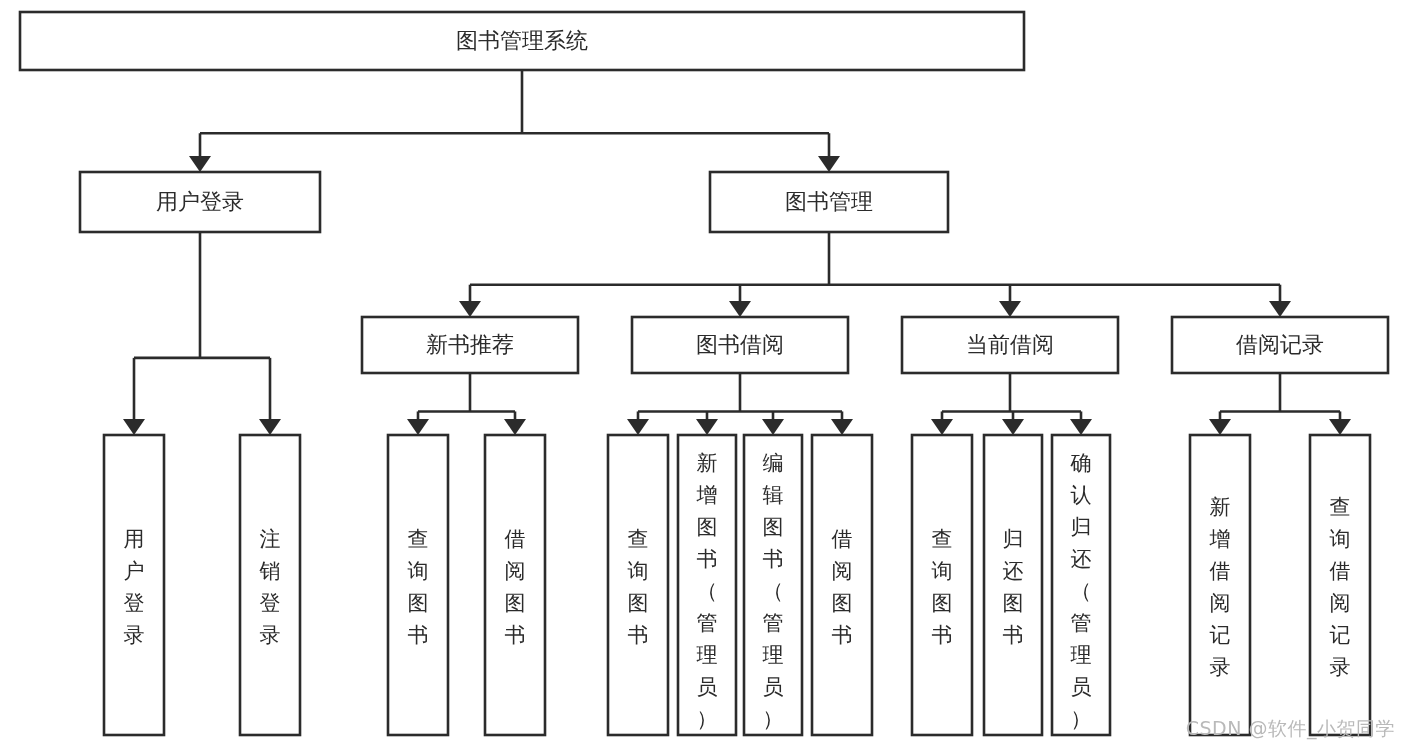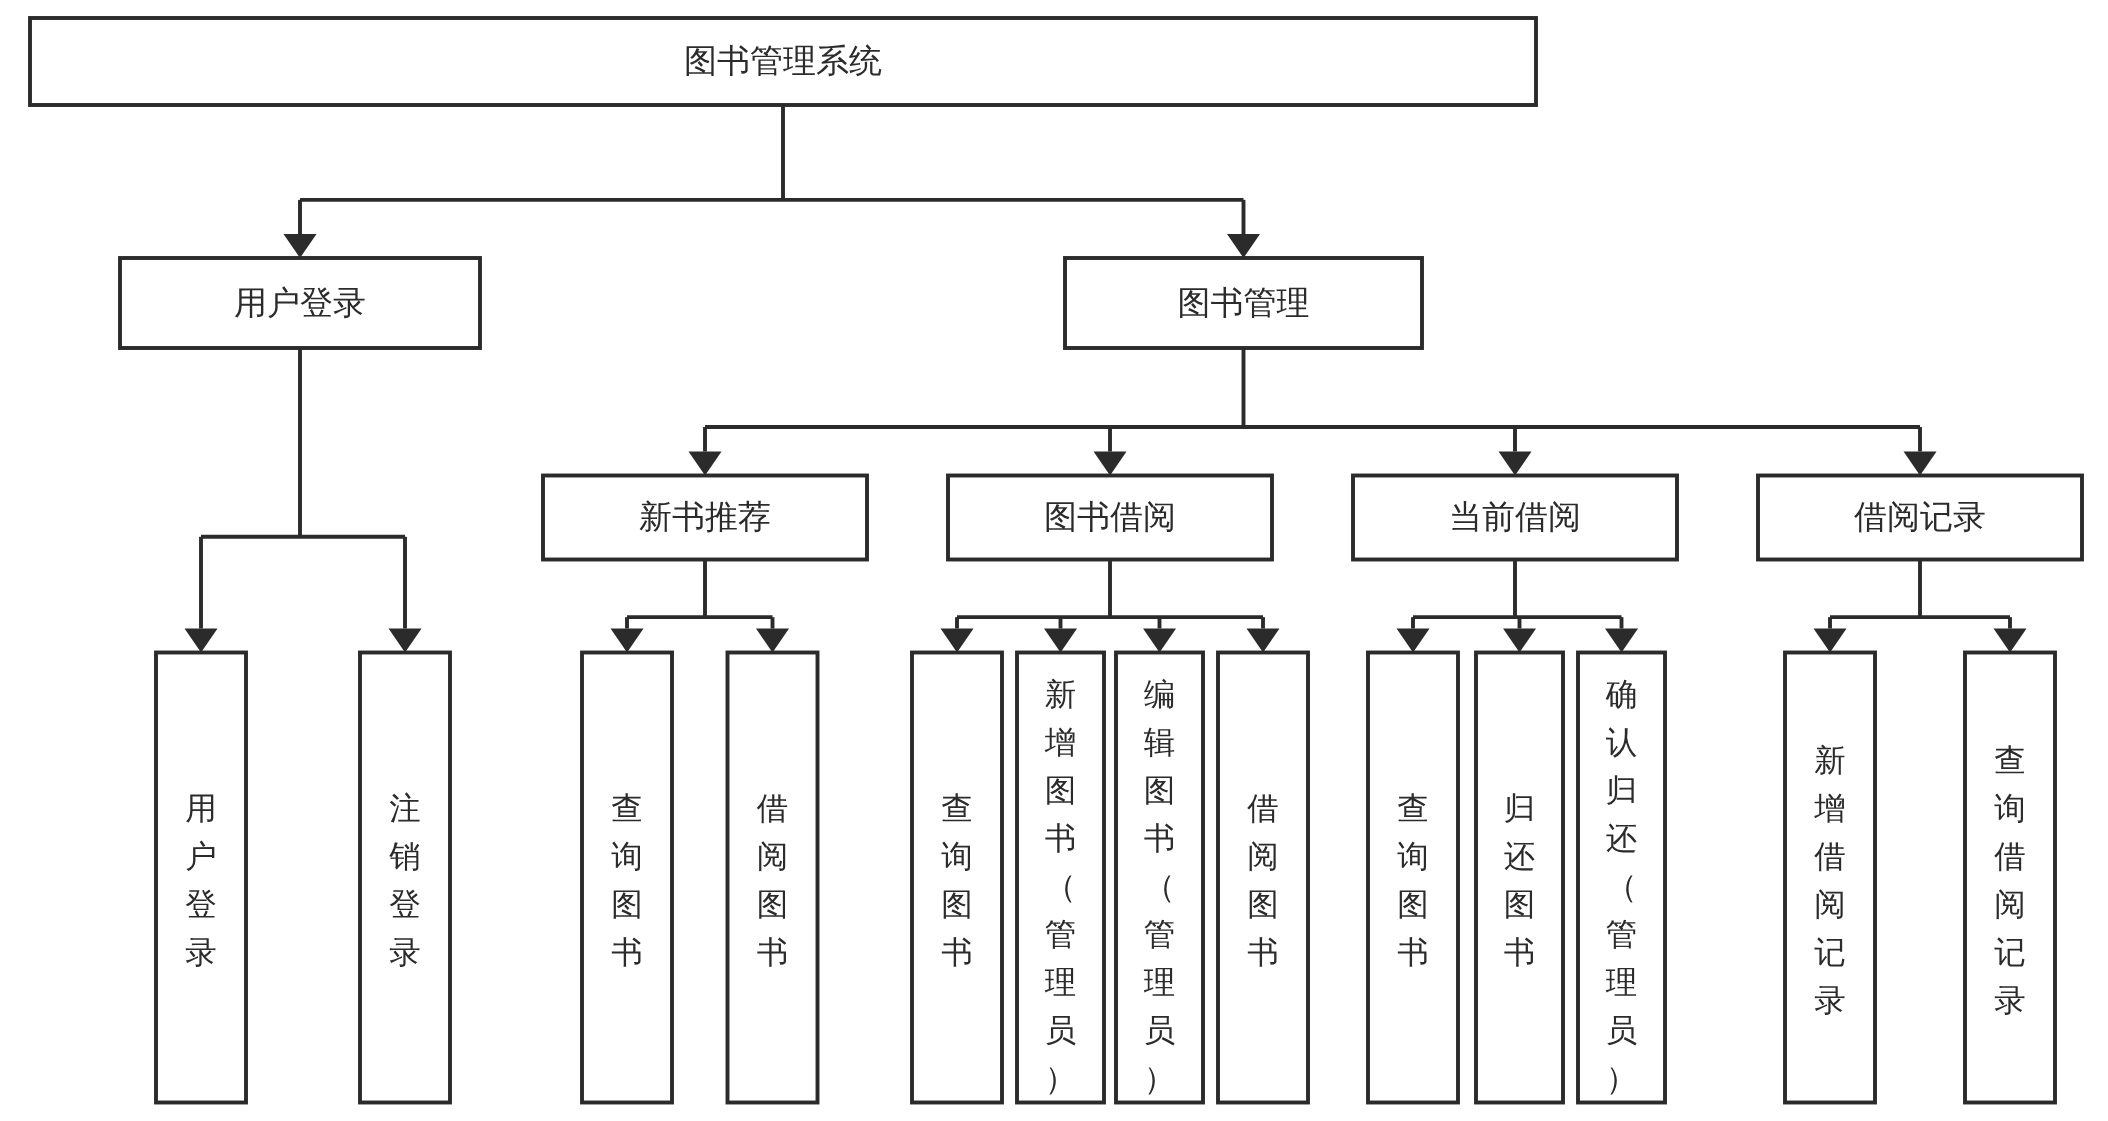--- a/index.html
+++ b/index.html
@@ -203,13 +203,14 @@
         <g>
           <rect x="1190" y="435" width="60" height="300" class="node-rect"></rect>
           <text x="1220" class="node-label-v" y="513.96"><tspan x="1220" dy="0">新</tspan><tspan x="1220" dy="32">增</tspan><tspan x="1220" dy="32">借</tspan><tspan x="1220" dy="32">阅</tspan><tspan x="1220" dy="32">记</tspan><tspan x="1220" dy="32">录</tspan></text>
         </g>
         <g>
           <rect x="1310" y="435" width="60" height="300" class="node-rect"></rect>
           <text x="1340" class="node-label-v" y="513.96"><tspan x="1340" dy="0">查</tspan><tspan x="1340" dy="32">询</tspan><tspan x="1340" dy="32">借</tspan><tspan x="1340" dy="32">阅</tspan><tspan x="1340" dy="32">记</tspan><tspan x="1340" dy="32">录</tspan></text>
         </g>
       </g>
   </svg>
+  <div class="watermark">CSDN @软件_小贺同学</div>
 </div>
 
 </body></html>

